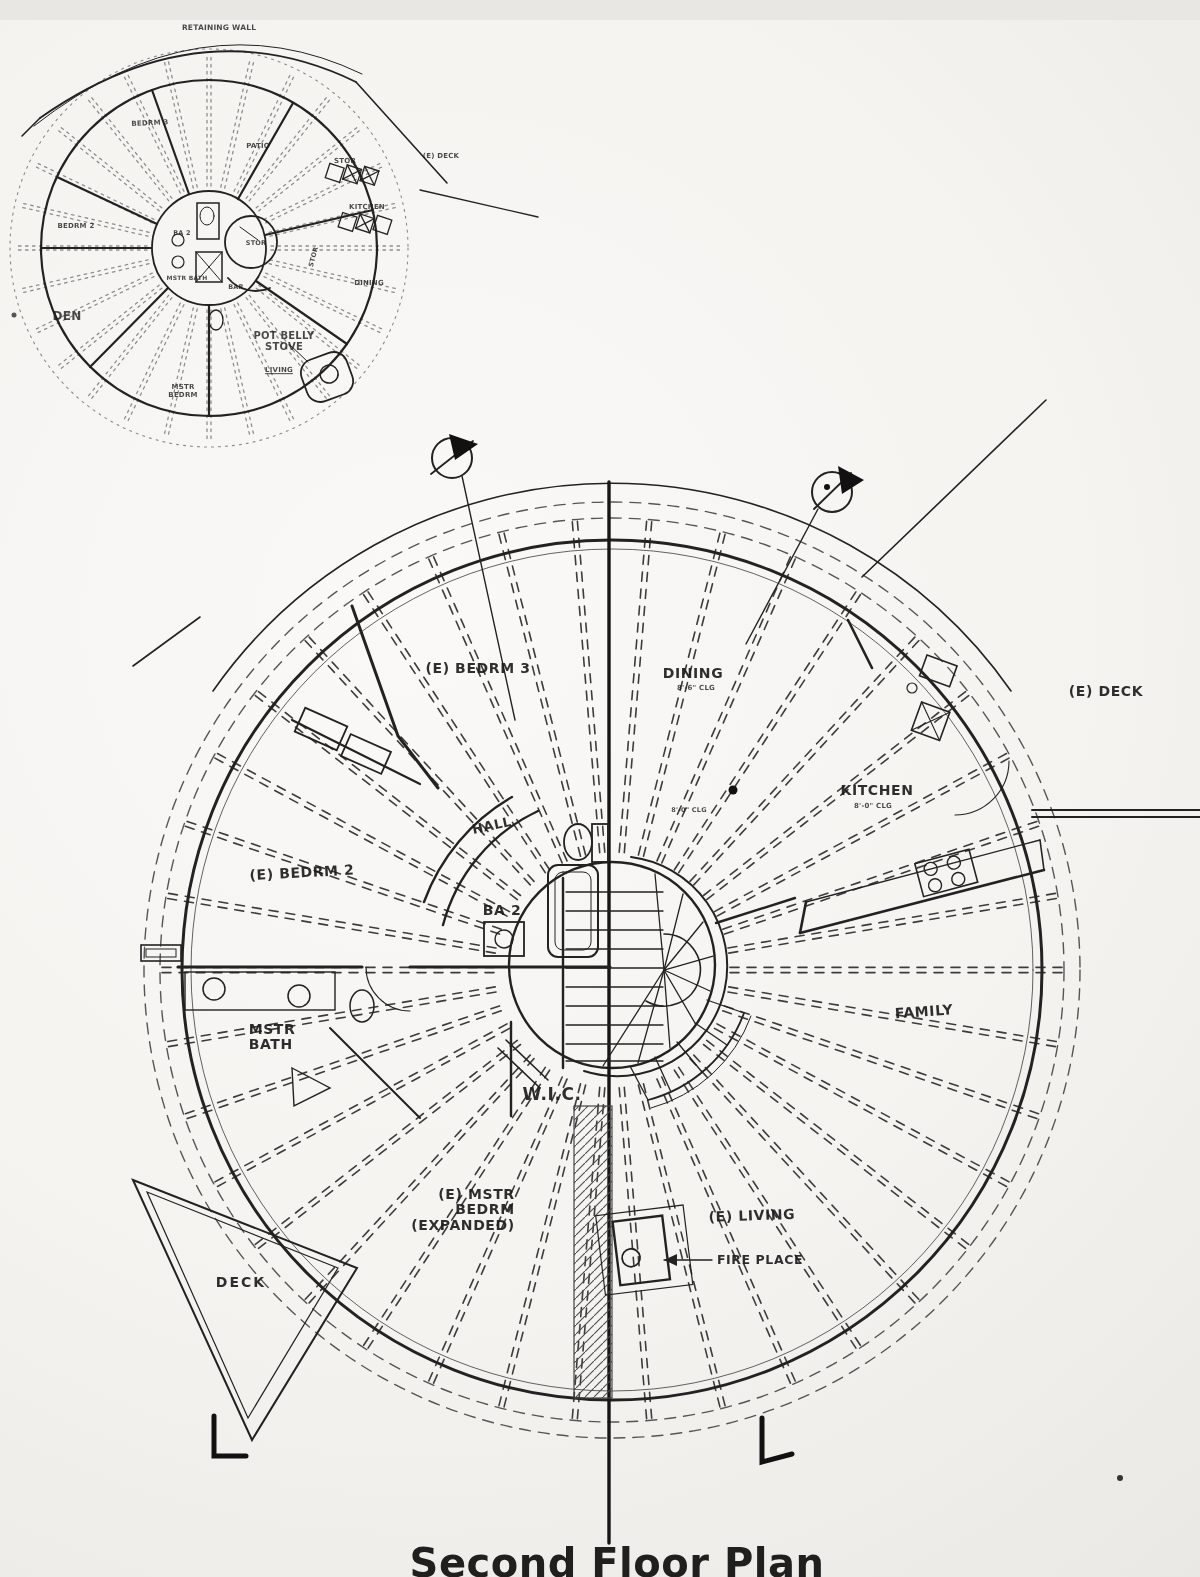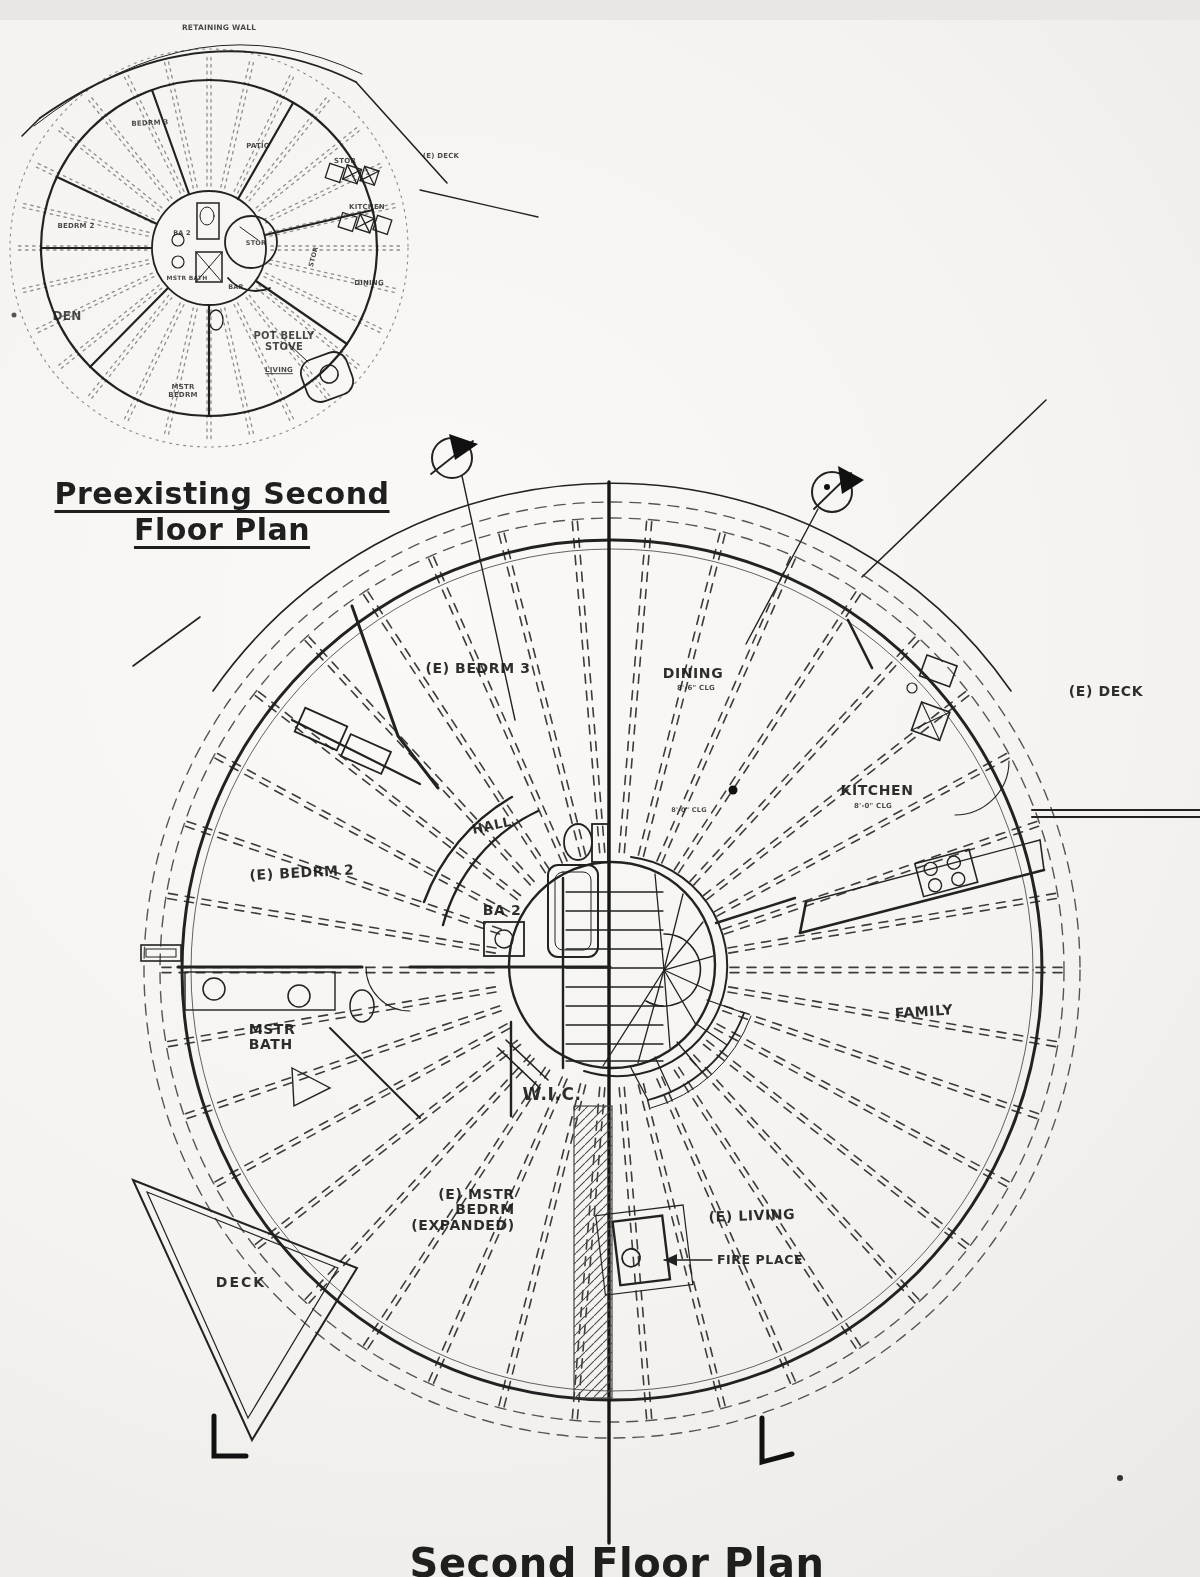--- a/index.html
+++ b/index.html
@@ -376,22 +376,20 @@
 <div class="lbl tiny" style="left:314px;top:237px;font-size:6.5px;transform:translate(-50%,-50%) rotate(-75deg);">STOR</div>
 <div class="lbl tiny" style="left:369px;top:264px;font-size:7px;">DINING</div>
 <div class="lbl tiny" style="left:187px;top:258px;font-size:6px;">MSTR BATH</div>
 <div class="lbl tiny" style="left:236px;top:268px;font-size:6.5px;">BAR</div>
 <div class="lbl tiny" style="left:67px;top:297px;font-size:12px;">DEN</div>
 <div class="lbl tiny" style="left:284px;top:321px;font-size:10px;">POT BELLY
 STOVE</div>
 <div class="lbl tiny" style="left:279px;top:351px;font-size:7px;text-decoration:underline;">LIVING</div>
 <div class="lbl tiny" style="left:183px;top:372px;font-size:7px;">MSTR
 BEDRM</div>
-<div class="lbl title" style="left:222px;top:492px;font-size:30px;line-height:1.2;">Preexisting Second
-Floor Plan</div>
 
 <div class="lbl" style="left:478px;top:649px;font-size:14px;">(E) BEDRM 3</div>
 <div class="lbl" style="left:693px;top:654px;font-size:14px;">DINING</div>
 <div class="lbl tiny" style="left:696px;top:669px;font-size:7px;">8'-6" CLG</div>
 <div class="lbl" style="left:1106px;top:672px;font-size:14px;">(E) DECK</div>
 <div class="lbl" style="left:877px;top:771px;font-size:14px;">KITCHEN</div>
 <div class="lbl tiny" style="left:873px;top:787px;font-size:7px;">8'-0" CLG</div>
 <div class="lbl tiny" style="left:689px;top:791px;font-size:6.5px;">8'-0" CLG</div>
 <div class="lbl" style="left:492px;top:806px;font-size:13px;transform:translate(-50%,-50%) rotate(-12deg);">HALL</div>
 <div class="lbl" style="left:302px;top:853px;font-size:14px;transform:translate(-50%,-50%) rotate(-3deg);">(E) BEDRM 2</div>

